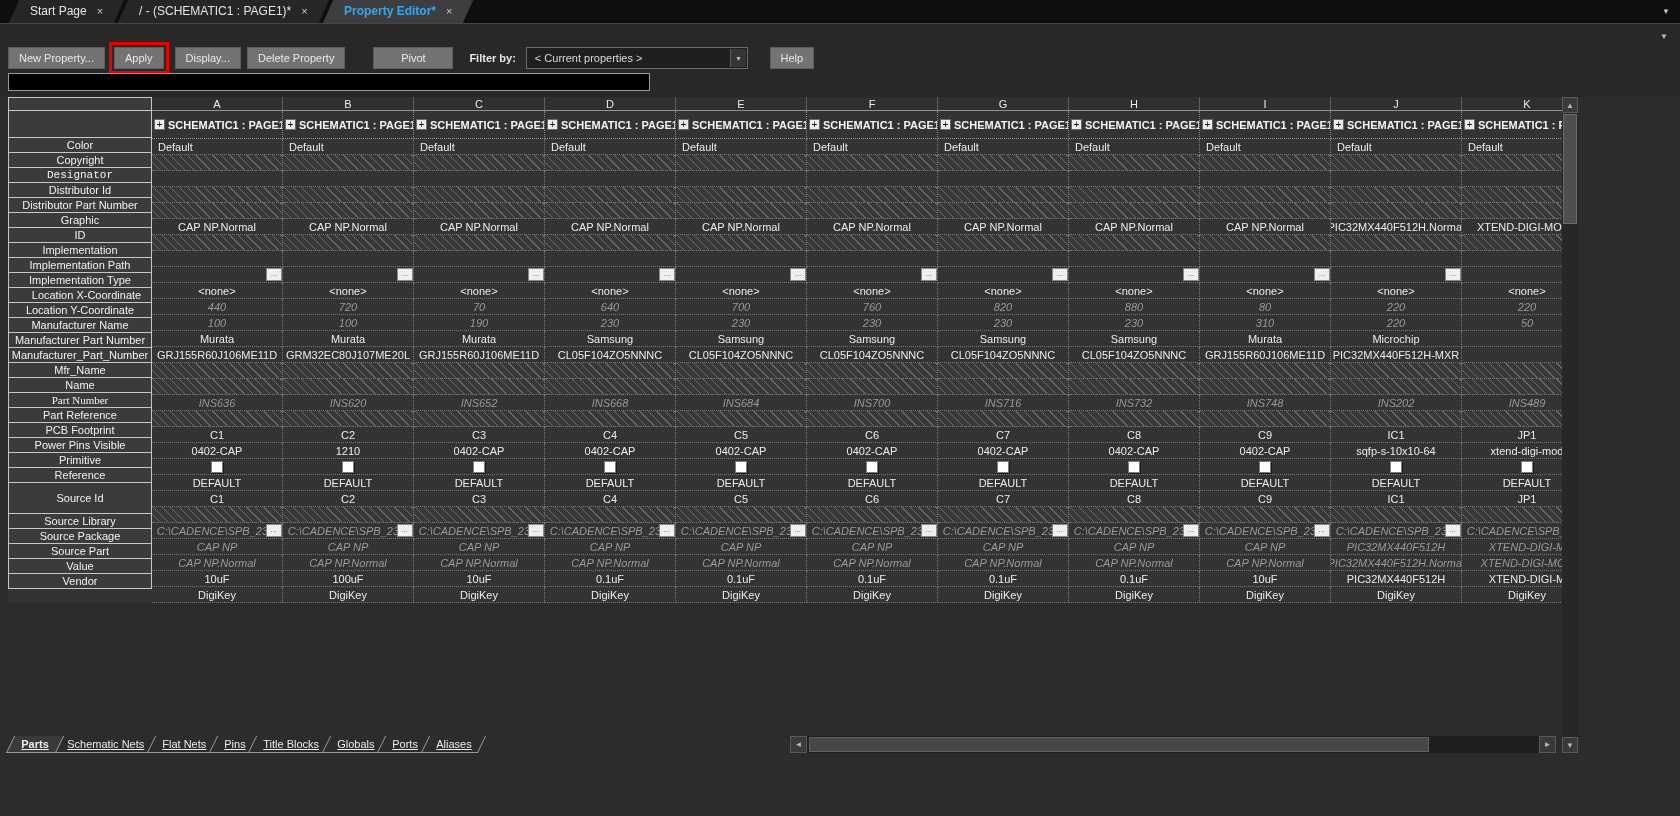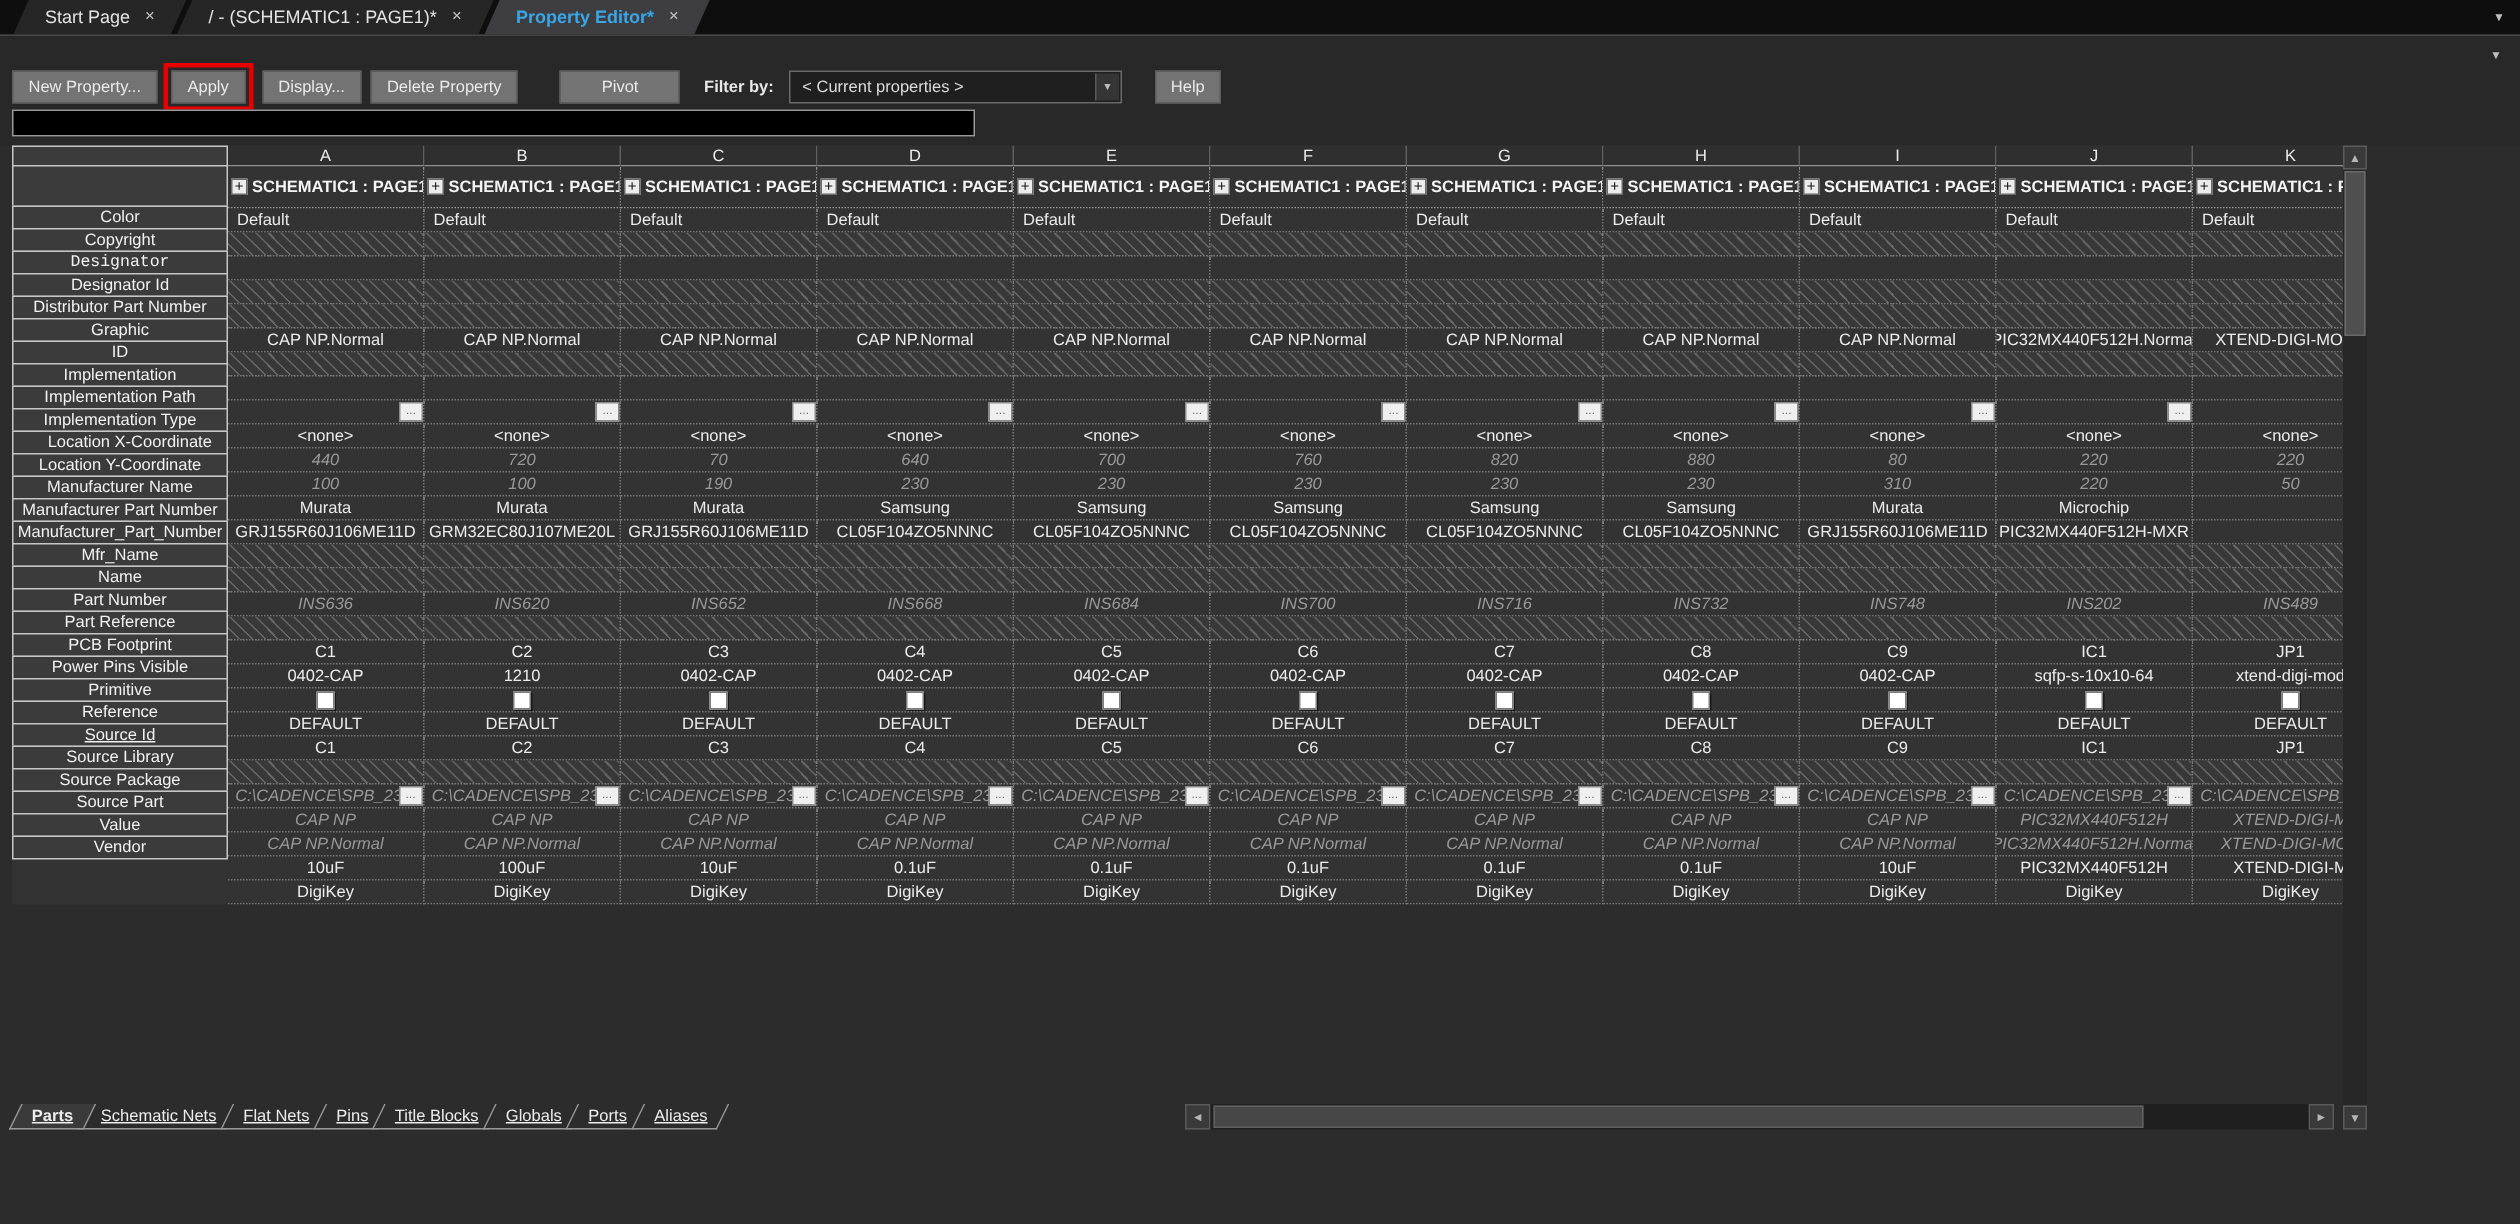--- a/index.html
+++ b/index.html
@@ -118,41 +118,41 @@
     <input id="formula-input" value="" style="">
   </div>
 
   <div id="grid">
     <div id="corner-col">
         <div class="hdrbox" style="height: 14px;"></div>
         <div class="hdrbox" style="height: 28px;"></div>
         <div class="hdrbox" style="height: 16px;">Color</div>
         <div class="hdrbox" style="height: 16px;">Copyright</div>
         <div class="hdrbox" style="height: 16px; font-family: Liberation Mono, monospace;">Designator</div>
-        <div class="hdrbox" style="height: 16px;">Designator Id</div>
+        <div class="hdrbox" style="height: 16px;">Distributor Id</div>
         <div class="hdrbox" style="height: 16px;">Distributor Part Number</div>
         <div class="hdrbox" style="height: 16px;">Graphic</div>
         <div class="hdrbox" style="height: 16px;">ID</div>
         <div class="hdrbox" style="height: 16px;">Implementation</div>
         <div class="hdrbox" style="height: 16px;">Implementation Path</div>
         <div class="hdrbox" style="height: 16px;">Implementation Type</div>
         <div class="hdrbox" style="height: 16px; padding-left: 13px;">Location X-Coordinate</div>
         <div class="hdrbox" style="height: 16px;">Location Y-Coordinate</div>
         <div class="hdrbox" style="height: 16px;">Manufacturer Name</div>
         <div class="hdrbox" style="height: 16px;">Manufacturer Part Number</div>
         <div class="hdrbox" style="height: 16px;">Manufacturer_Part_Number</div>
         <div class="hdrbox" style="height: 16px;">Mfr_Name</div>
         <div class="hdrbox" style="height: 16px;">Name</div>
-        <div class="hdrbox" style="height: 16px;">Part Number</div>
+        <div class="hdrbox" style="height: 16px; font-family: Liberation Serif, serif;">Part Number</div>
         <div class="hdrbox" style="height: 16px;">Part Reference</div>
         <div class="hdrbox" style="height: 16px;">PCB Footprint</div>
         <div class="hdrbox" style="height: 16px;">Power Pins Visible</div>
         <div class="hdrbox" style="height: 16px;">Primitive</div>
         <div class="hdrbox" style="height: 16px;">Reference</div>
-        <div class="hdrbox" style="height: 16px; text-decoration: underline;">Source Id</div>
+        <div class="hdrbox" style="height: 32px;">Source Id</div>
         <div class="hdrbox" style="height: 16px;">Source Library</div>
         <div class="hdrbox" style="height: 16px;">Source Package</div>
         <div class="hdrbox" style="height: 16px;">Source Part</div>
         <div class="hdrbox" style="height: 16px;">Value</div>
         <div class="hdrbox" style="height: 16px;">Vendor</div>
       </div>
     <div id="data-viewport">
       <div id="data-inner">
           <div class="flexrow">
             <div class="lettercell">A</div>

